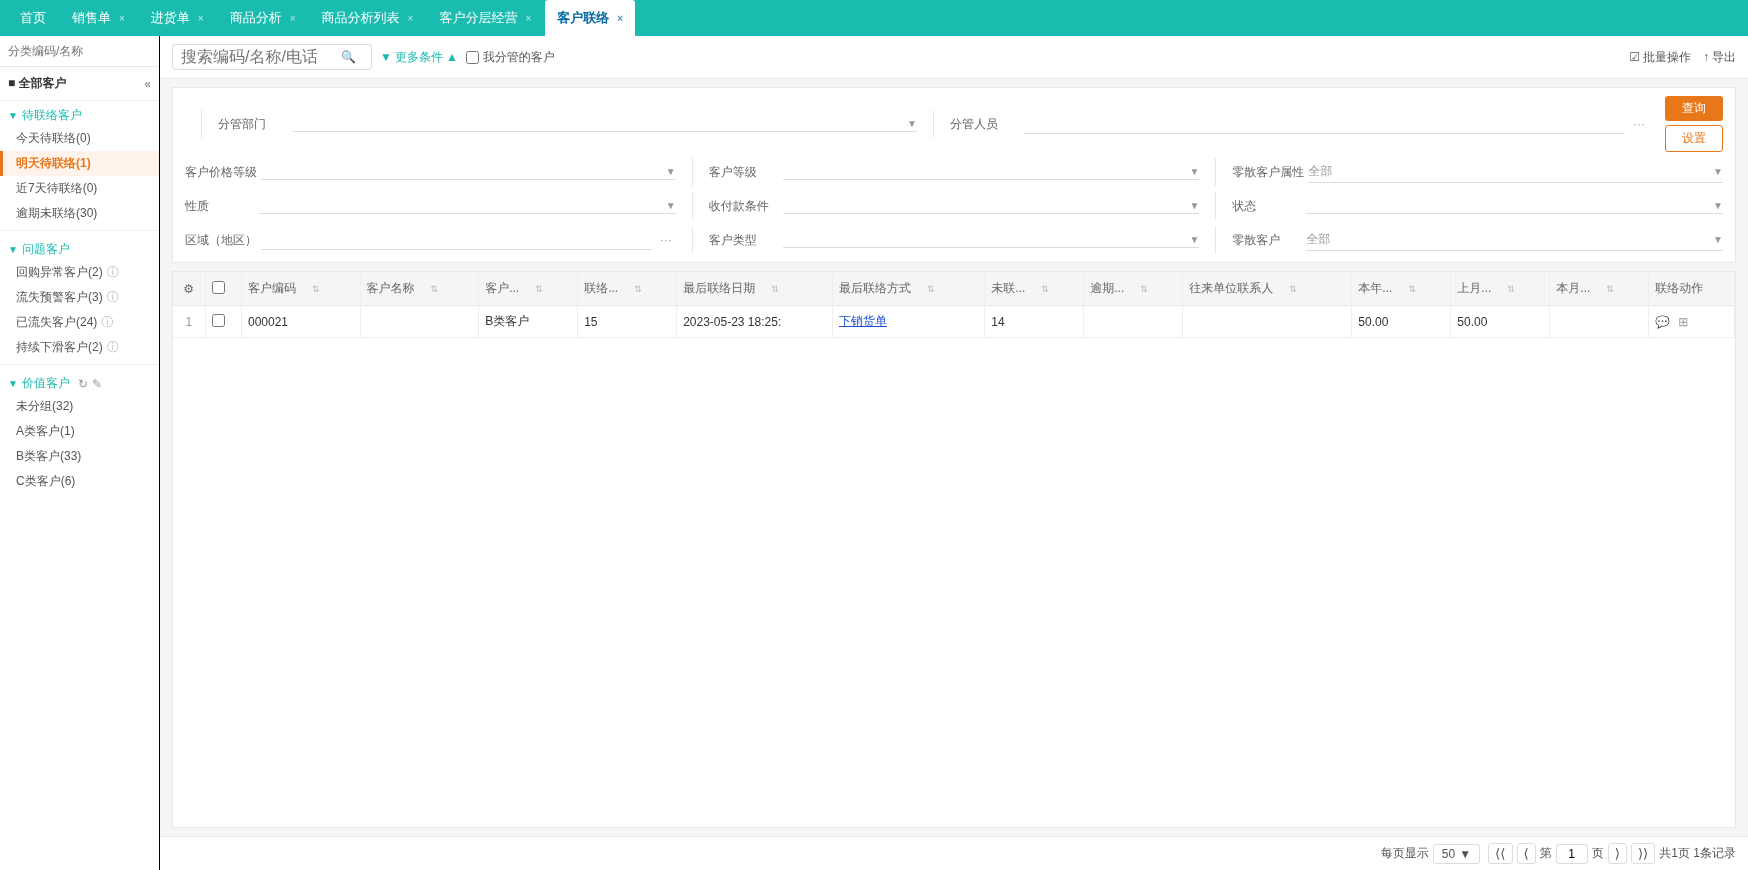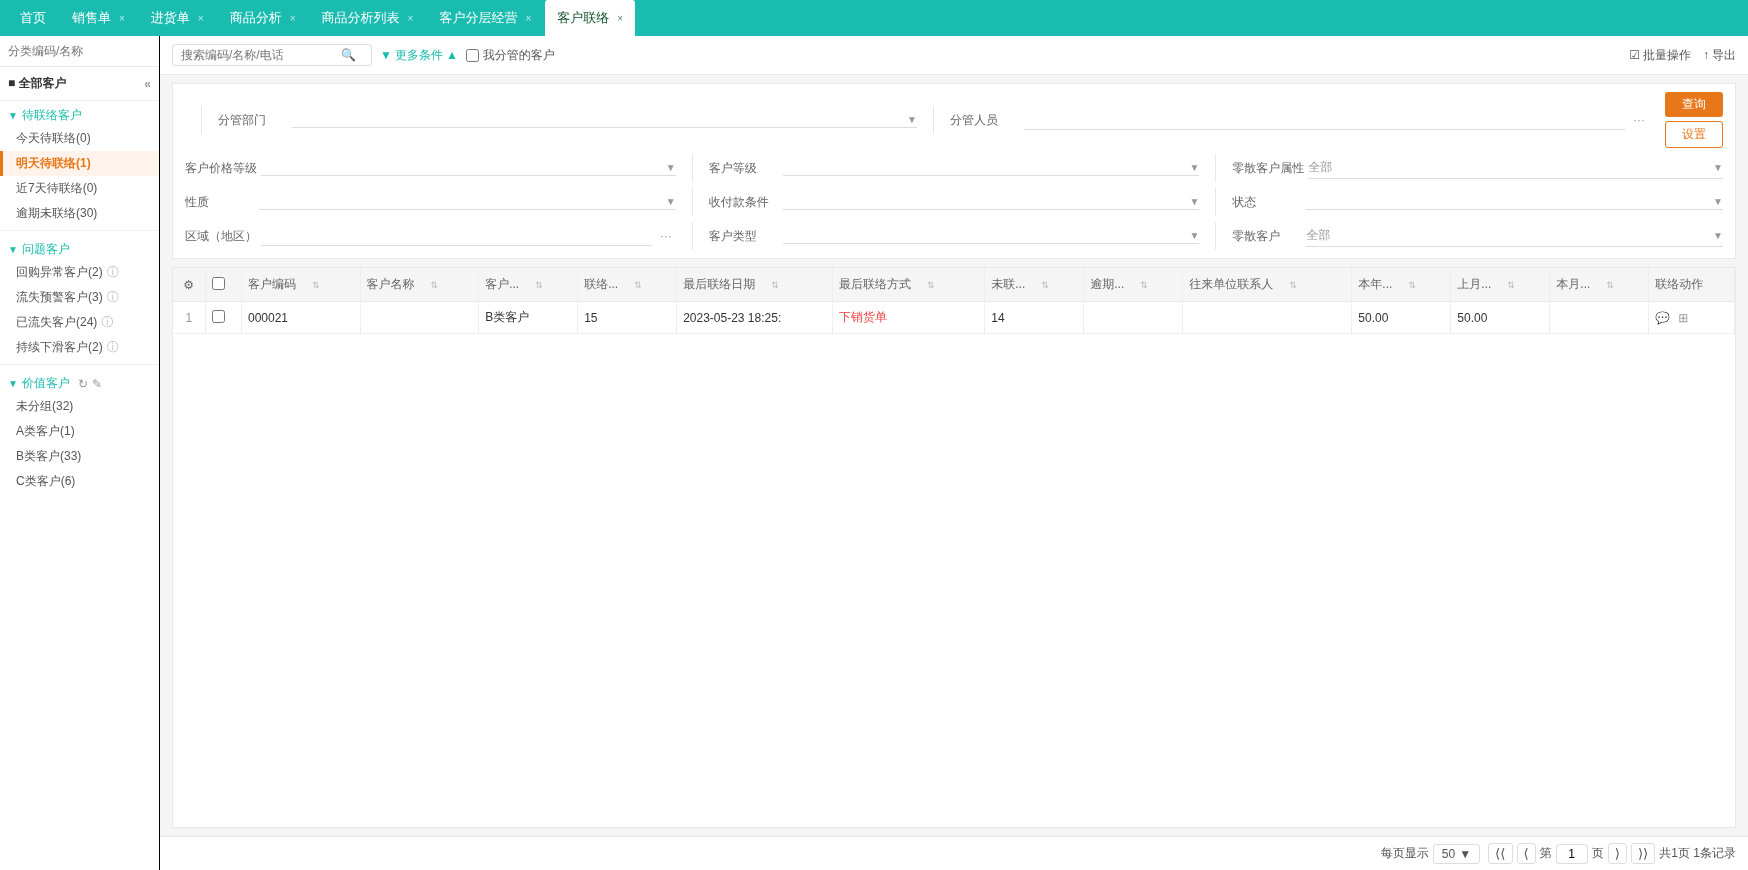--- a/index.html
+++ b/index.html
@@ -17,21 +17,21 @@
     .nav-item {
       color: #fff;
       padding: 0 12px;
       height: 36px;
       display: flex;
       align-items: center;
       cursor: pointer;
       font-size: 13px;
       gap: 4px;
     }
-    .nav-item.active { background: #fff; color: #14532d; border-radius: 3px 3px 0 0; }
+    .nav-item.active { background: #fff; color: #0369a1; border-radius: 3px 3px 0 0; font-weight: bold; }
     .nav-close {
       font-size: 10px;
       margin-left: 4px;
       opacity: 0.7;
     }
 
     
     .main-layout {
       display: flex;
       height: calc(870px - 36px);
@@ -118,21 +118,21 @@
       align-items: center;
       border: 1px solid #ddd;
       border-radius: 3px;
       padding: 3px 8px;
       background: #fff;
       width: 200px;
     }
     .search-input-wrap input {
       border: none;
       outline: none;
-      font-size: 12px;
+      font-size: 16px;
       color: #999;
       width: 160px;
     }
     .filter-btn {
       display: flex;
       align-items: center;
       gap: 3px;
       color: #1abcb0;
       cursor: pointer;
       font-size: 12px;
@@ -270,21 +270,21 @@
     thead th .sort-icon { color: #bbb; font-size: 9px; }
     tbody tr {
       border-bottom: 1px solid #f0f0f0;
     }
     tbody td {
       padding: 7px 6px;
       color: #333;
       border-right: 1px solid #eee;
       white-space: nowrap;
     }
-    .td-link { color: #ef4444; cursor: pointer; }
+    .td-link { color: #1d4ed8; cursor: pointer; text-decoration: underline; }
     .td-actions { display: flex; gap: 8px; }
     .td-action-icon { color: #999; cursor: pointer; }
     .gear-col { width: 32px; text-align: center; }
 
     
     .pagination {
       background: #fff;
       border-top: 1px solid #e8e8e8;
       padding: 6px 12px;
       display: flex;

